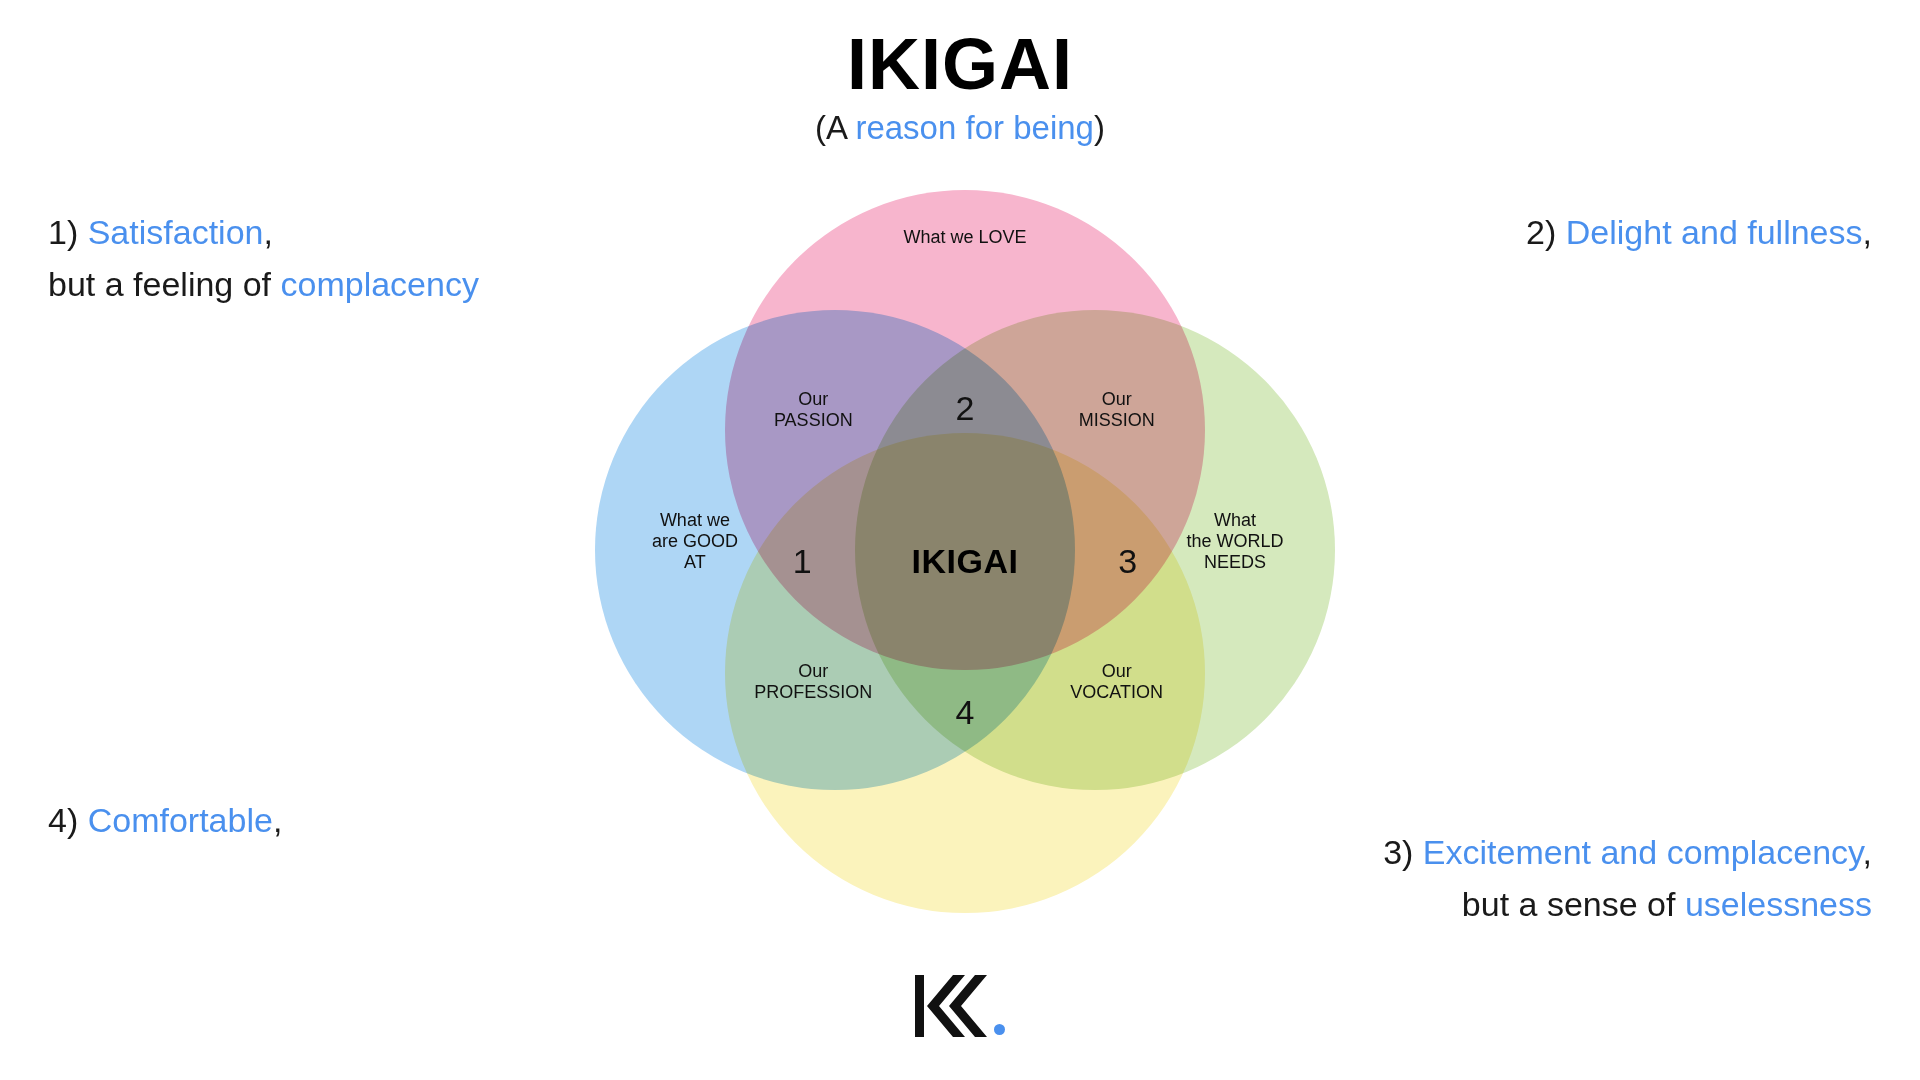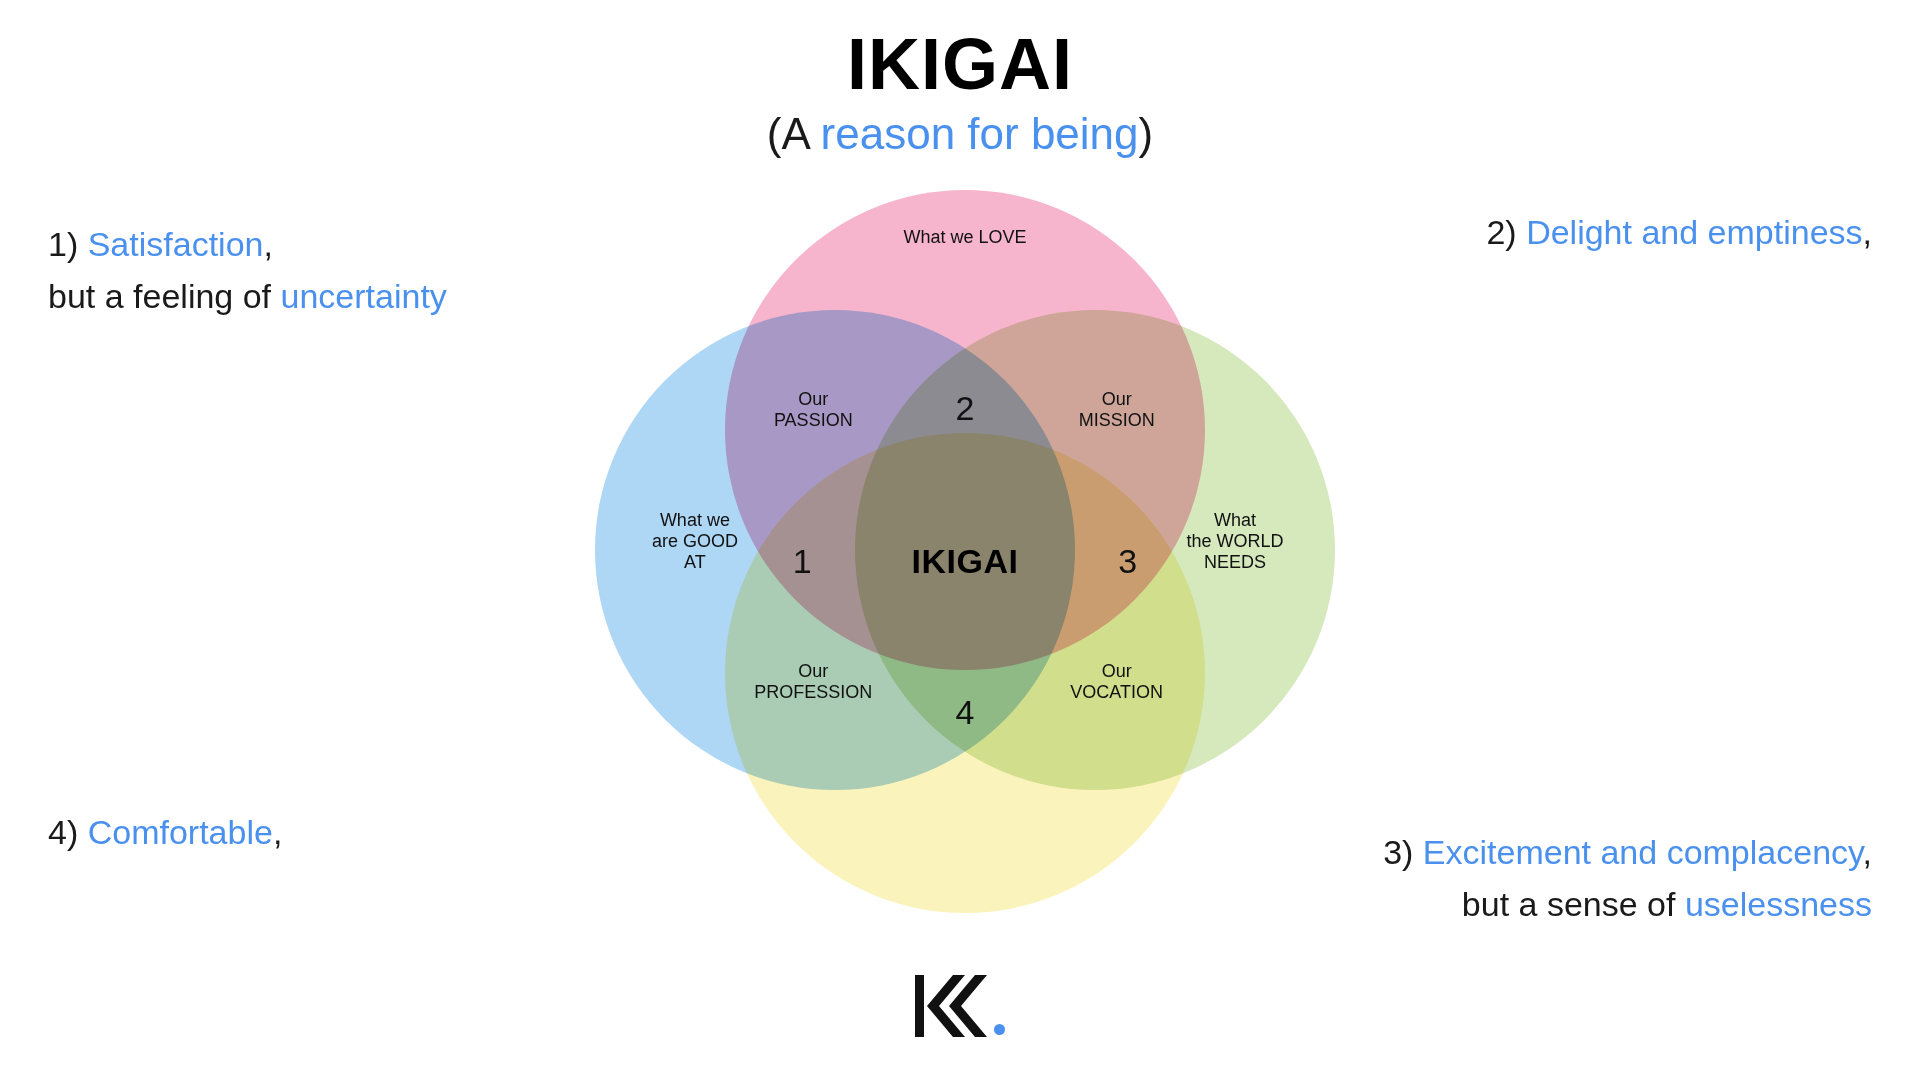--- a/index.html
+++ b/index.html
@@ -26,37 +26,37 @@
   }
   #main-title {
     font-size: 72px;
     font-weight: bold;
     letter-spacing: 1px;
     line-height: 1.0;
     color: #000000;
   }
   #subtitle {
     margin-top: 10px;
-    font-size: 44px;
+    font-size: 33px;
     font-weight: 300;
     color: #1a1a1a;
     line-height: 1.1;
   }
   .accent { color: #4a90ee; }
 
   
   .corner {
     position: absolute;
     font-size: 34px;
     font-weight: 300;
     line-height: 1.52;
     color: #1a1a1a;
     white-space: nowrap;
   }
-  .corner-left  { left: 48px;  text-align: left; margin-top: 12px; }
+  .corner-left  { left: 48px;  text-align: left; }
   .corner-right { right: 48px; text-align: right; }
   #corner-1 { top: 207px; }
   #corner-2 { top: 207px; }
   #corner-4 { top: 795px; text-align: center; }
   #corner-3 { top: 827px; }
 
   
   #venn {
     position: absolute;
     left: 595px;
@@ -152,26 +152,26 @@
 <body>
 
 <div id="title-block">
   <div id="main-title">IKIGAI</div>
   <div id="subtitle"><span>(A </span><span class="accent">reason for being</span><span>)</span></div>
 </div>
 
 <div class="corner corner-left" id="corner-1">
   <div><span>1)</span>
     <span class="accent">Satisfaction</span><span>,</span></div>
-  <div><span>but a feeling of </span><span class="accent">uncertainty</span></div>
+  <div><span>but a feeling of </span><span class="accent">complacency</span></div>
 </div>
 
 <div class="corner corner-right" id="corner-2">
   <div><span>2)</span>
-    <span class="accent">Delight and emptiness</span><span>,</span></div>
+    <span class="accent">Delight and fullness</span><span>,</span></div>
 </div>
 
 <div class="corner corner-left" id="corner-4">
   <div><span>4)</span>
     <span class="accent">Comfortable</span><span>,</span></div>
 </div>
 
 <div class="corner corner-right" id="corner-3">
   <div><span>3)</span>
     <span class="accent">Excitement and complacency</span><span>,</span></div>

